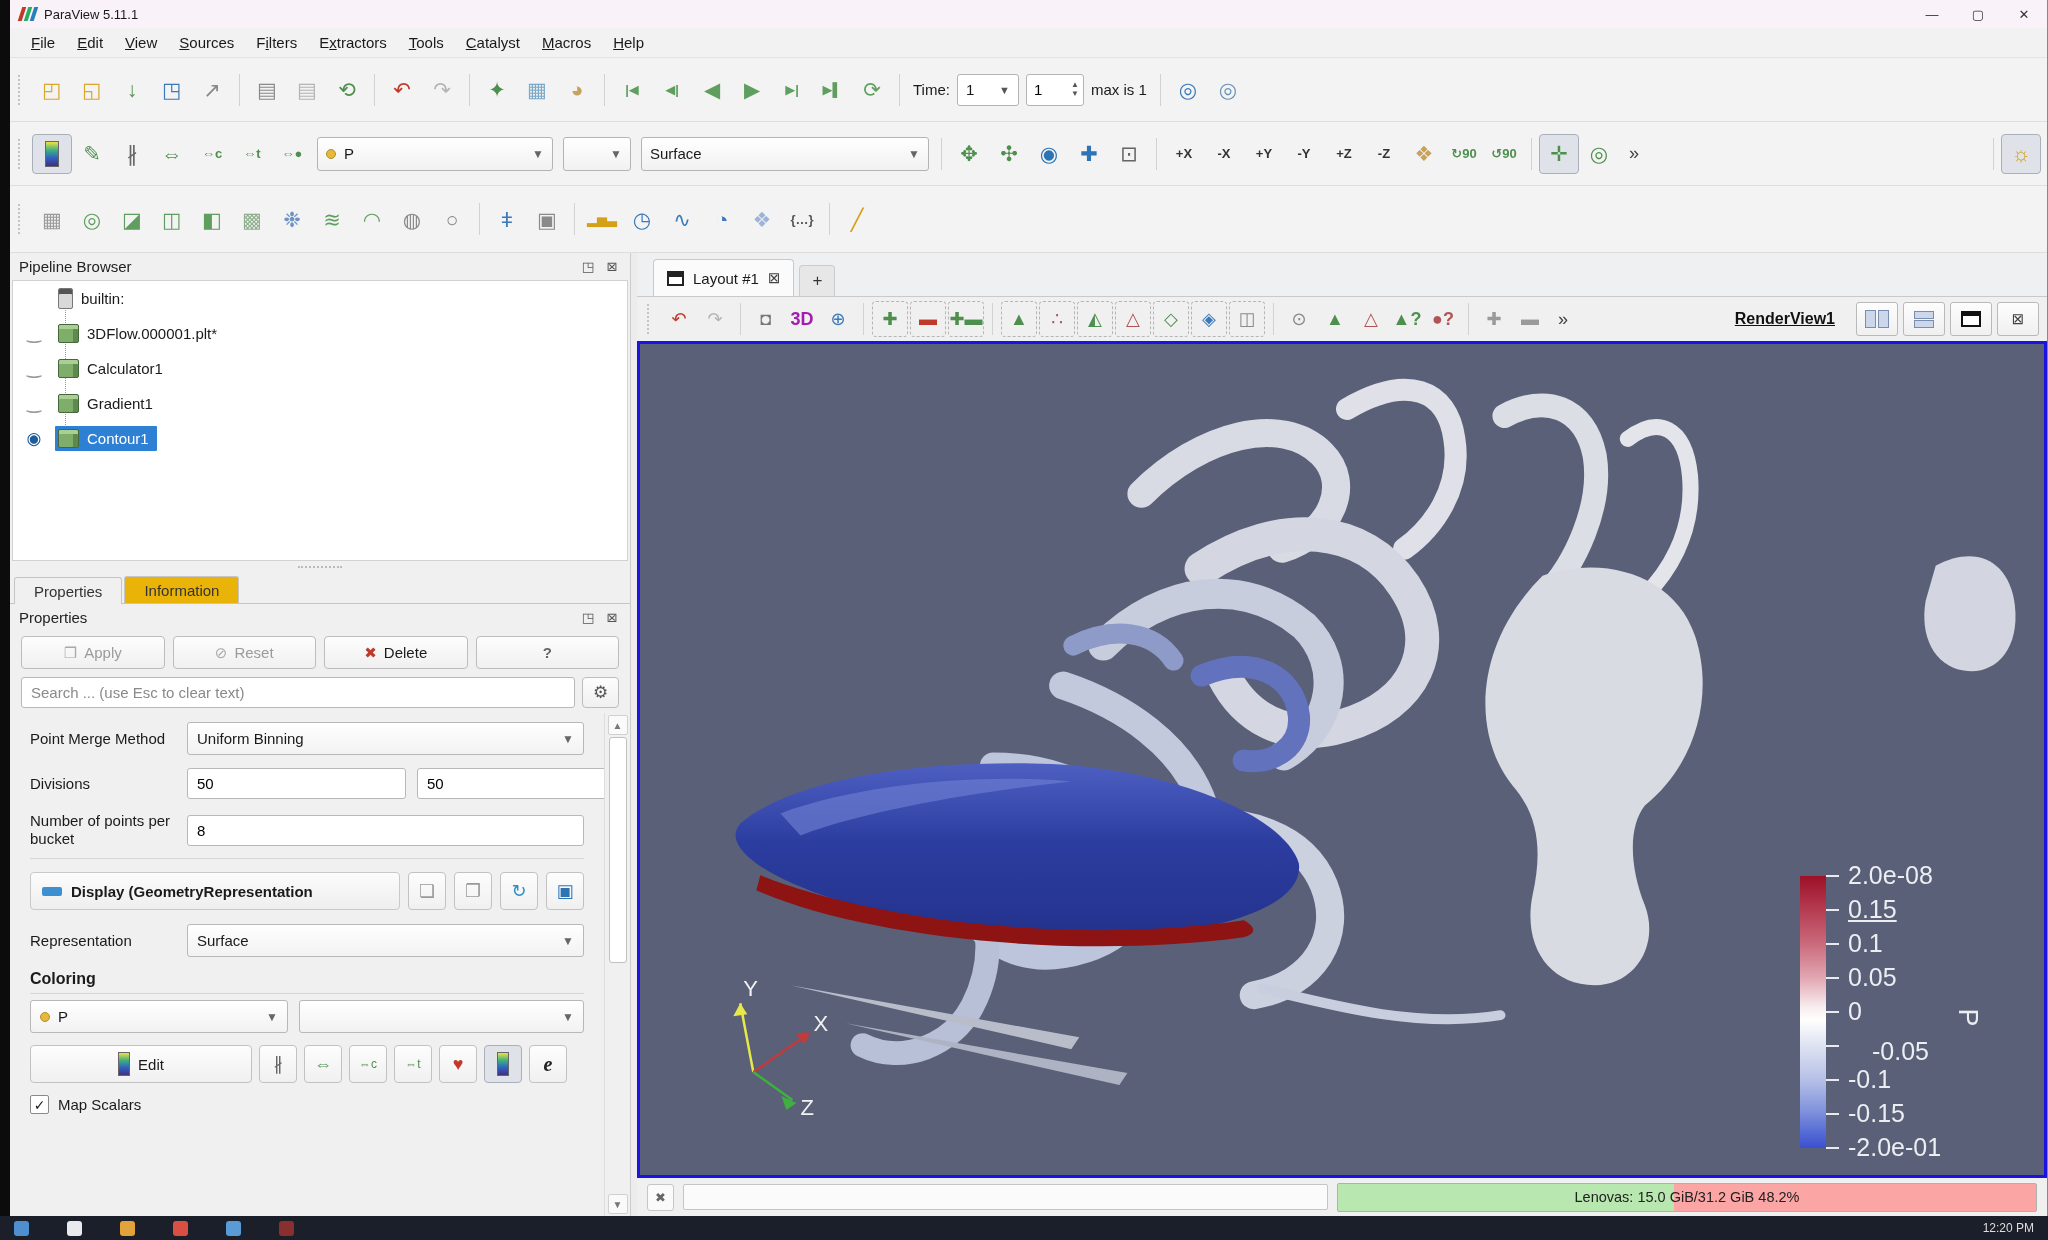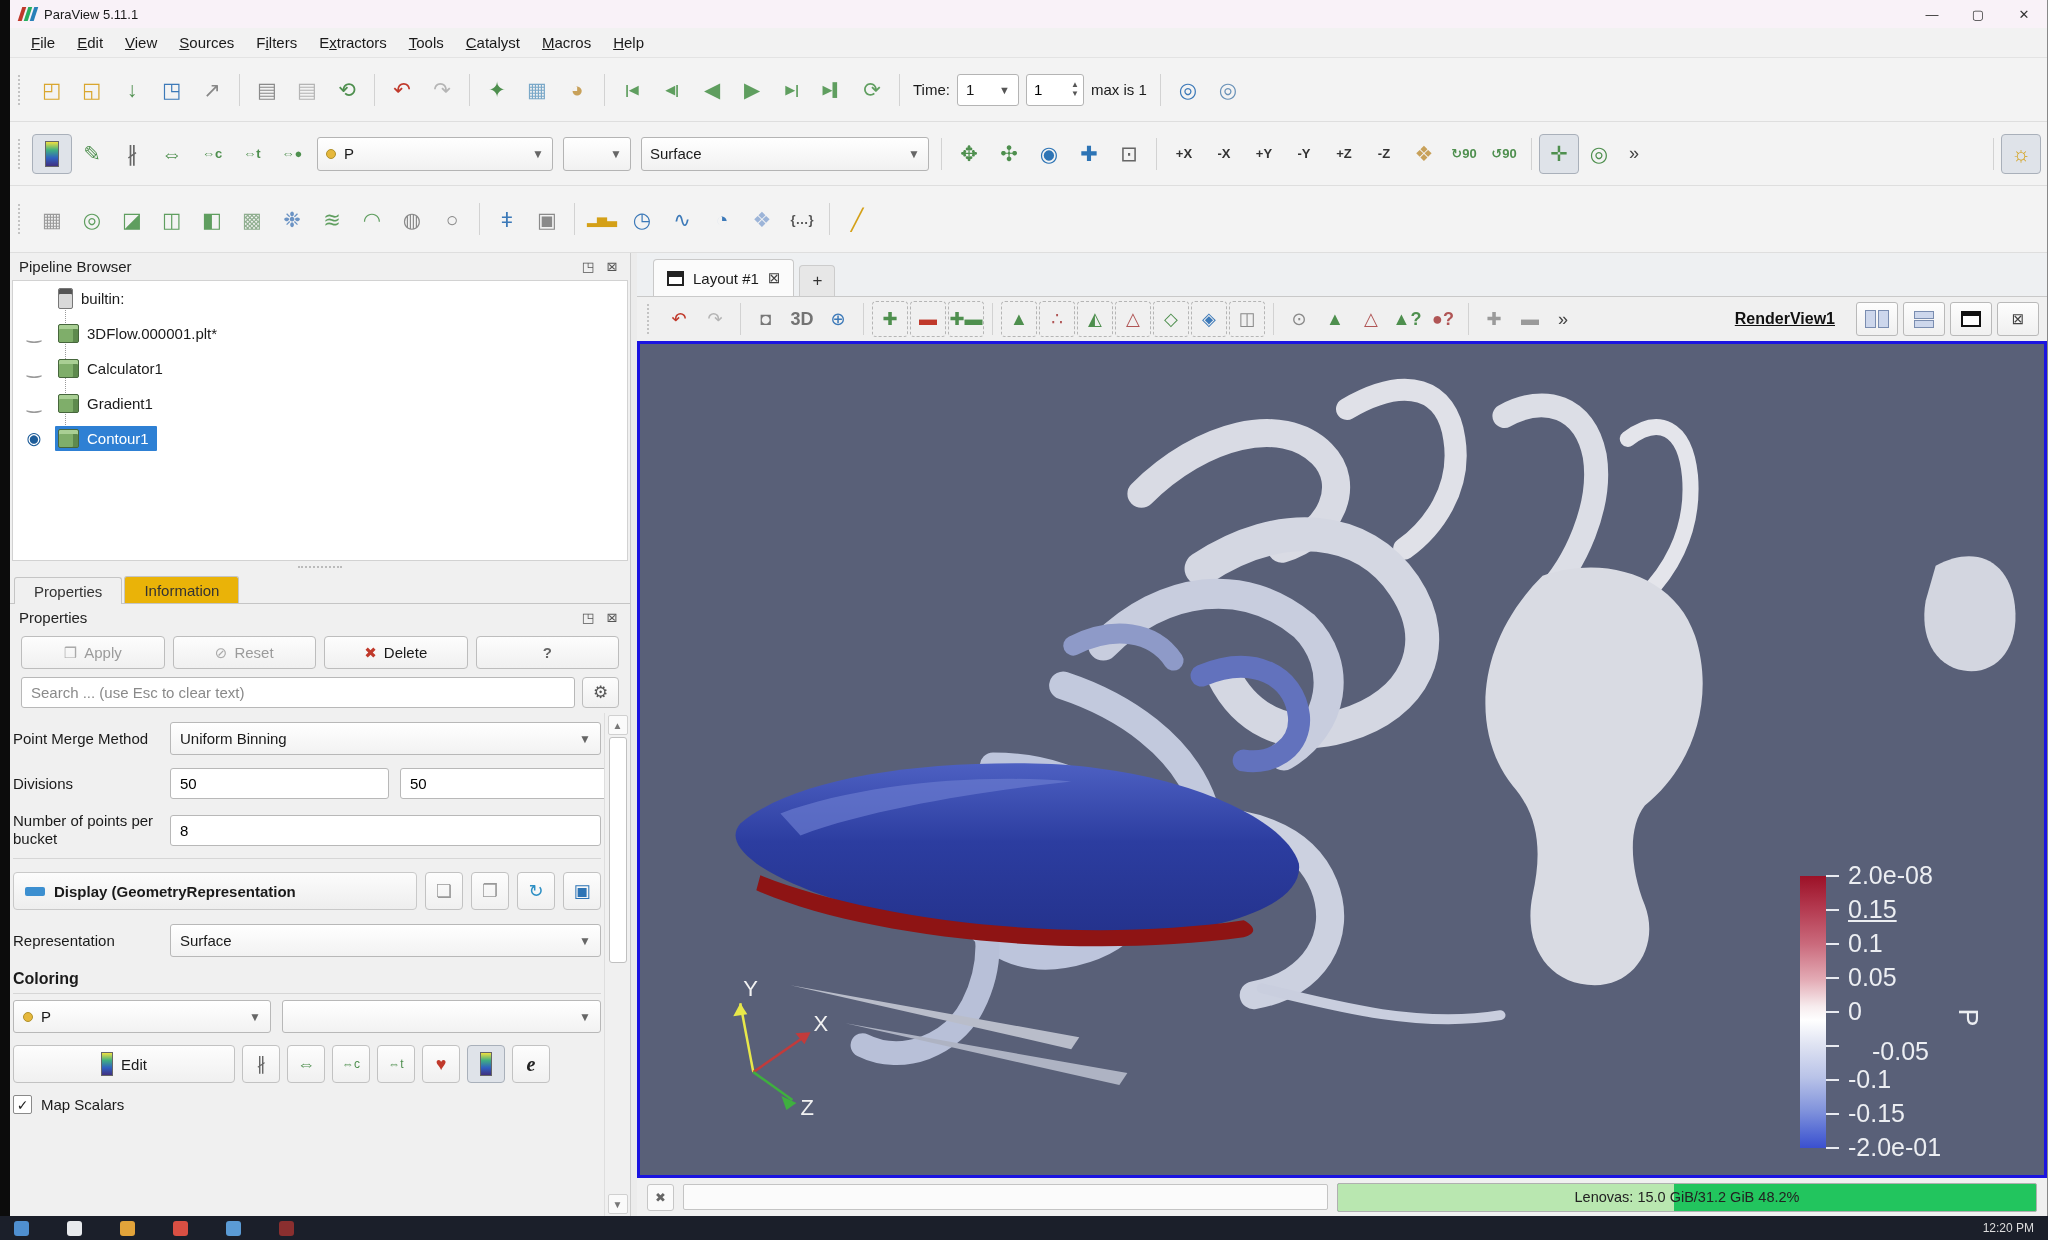--- a/index.html
+++ b/index.html
@@ -73,21 +73,21 @@
   .propdock { flex:1; display:flex; flex-direction:column; overflow:hidden; border-top:1px solid #c5c5c5; }
   .btnrow { display:flex; gap:8px; padding:5px 11px 3px; flex:none; }
   .pbtn { flex:1; height:33px; border:1px solid #bdbdbd; border-radius:4px; background:linear-gradient(#fdfdfd,#f0f0f0); display:flex; align-items:center; justify-content:center; gap:7px; font-size:15px; }
   .pbtn.disabled { color:#9b9b9b; }
   .searchrow { display:flex; gap:7px; padding:5px 11px; align-items:center; flex:none; }
   .searchrow input { flex:1; height:31px; border:1px solid #b8b8b8; border-radius:3px; padding:0 9px; font-size:15px; background:#fff; font-family:inherit; }
   .searchrow input::placeholder { color:#8a8a8a; }
   .gearbtn { width:37px; height:31px; border:1px solid #bdbdbd; border-radius:4px; background:linear-gradient(#fdfdfd,#f0f0f0); display:flex; align-items:center; justify-content:center; font-size:17px; color:#555; }
 
   .scrollwrap { flex:1; display:flex; overflow:hidden; }
-  .propcontent { flex:1; padding:9px 3px 0; font-size:15px; overflow:hidden; }
+  .propcontent { flex:1; padding:9px 20px 0; font-size:15px; overflow:hidden; }
   .vscroll { width:26px; flex:none; background:#f0f0f0; border-left:1px solid #dedede; display:flex; flex-direction:column; align-items:center; padding:2px 0; gap:2px; }
   .sbtn { width:20px; height:20px; font-size:10px; color:#777; display:flex; align-items:center; justify-content:center; background:#fafafa; border:1px solid #d0d0d0; border-radius:2px; }
   .thumb { width:18px; height:226px; background:#ffffff; border:1px solid #c0c0c0; border-radius:3px; }
   .strack { flex:1; }
 
   .frow { display:flex; align-items:center; margin-bottom:13px; gap:9px; }
   .flabel { width:148px; flex:none; line-height:1.2; }
   .fselect { flex:1; height:33px; border:1px solid #b8b8b8; border-radius:3px; background:linear-gradient(#ffffff,#f2f2f2); display:flex; align-items:center; padding:0 9px; gap:8px; }
   .fselect .arrow { margin-left:auto; color:#666; font-size:12px; }
   .finput { height:31px; border:1px solid #b8b8b8; border-radius:3px; padding:0 9px; font-size:15px; background:#fff; font-family:inherit; min-width:0; }
@@ -128,21 +128,21 @@
   .legend { position:absolute; left:1160px; top:526px; width:240px; height:292px; color:#eceef2; font-size:25px; }
   .lbar { position:absolute; left:0; top:6px; width:26px; height:272px; border:0; background:linear-gradient(#9c1127 0%, #b43a50 12%, #ca6a7c 25%, #e3aab4 38%, #f7ecee 48%, #ffffff 53%, #dfe3f2 62%, #b9c3e8 74%, #8294dc 86%, #5268d4 95%, #3b50cf 100%); }
   .ltick { position:absolute; left:26px; width:13px; height:2px; background:#e8eaf0; }
   .llabel { position:absolute; left:48px; white-space:nowrap; }
   .ltitle { position:absolute; left:158px; top:132px; transform:rotate(90deg); font-size:27px; }
 
   
   .statusrow { height:38px; flex:none; display:flex; align-items:center; gap:9px; padding:0 10px; background:#f0f0f0; }
   .xbtn { width:27px; height:27px; border:1px solid #c6c6c6; border-radius:3px; background:#fafafa; display:flex; align-items:center; justify-content:center; font-size:13px; color:#666; }
   .trough { flex:1; height:26px; border:1px solid #c4c4c4; background:#fbfbfb; border-radius:2px; }
-  .membar { width:700px; height:29px; border:1px solid #b0b0b0; border-radius:2px; background:#22c55e; position:relative; overflow:hidden; flex:none; }
+  .membar { width:700px; height:29px; border:1px solid #b0b0b0; border-radius:2px; background:#fca5a5; position:relative; overflow:hidden; flex:none; }
   .memfill { position:absolute; left:0; top:0; bottom:0; background:#b9e7b0; }
   .memtext { position:absolute; inset:0; display:flex; align-items:center; justify-content:center; font-size:14.5px; color:#222; }
 
   
   .taskbar { position:absolute; left:0; bottom:0; width:2048px; height:24px; background:#1b1f2a; display:flex; align-items:center; padding:0 14px; gap:38px; }
   .tico { width:15px; height:15px; border-radius:3px; flex:none; }
   .tclock { margin-left:auto; color:#dddddd; font-size:12px; }
 </style>
 </head>
 <body>
@@ -623,21 +623,21 @@
             <span class="glyph" style="color: rgb(192, 57, 43);">↶</span>
           </div>
           <div class="tb-btn">
             <span class="glyph" style="color: rgb(181, 181, 181);">↷</span>
           </div>
           <span class="tb-sep"></span>
           <div class="tb-btn">
             <span class="glyph" style="color: rgb(119, 119, 119);">◘</span>
           </div>
           <div class="tb-btn">
-            <span class="glyph small" style="color: #737373;">3D</span>
+            <span class="glyph small" style="color: #a21caf;">3D</span>
           </div>
           <div class="tb-btn">
             <span class="glyph" style="color: rgb(60, 121, 184);">⊕</span>
           </div>
           <span class="tb-sep"></span>
           <div class="tb-btn dashed">
             <span class="glyph" style="color: rgb(78, 143, 78);">✚</span>
           </div>
           <div class="tb-btn dashed">
             <span class="glyph" style="color: rgb(192, 57, 43);">▬</span>

